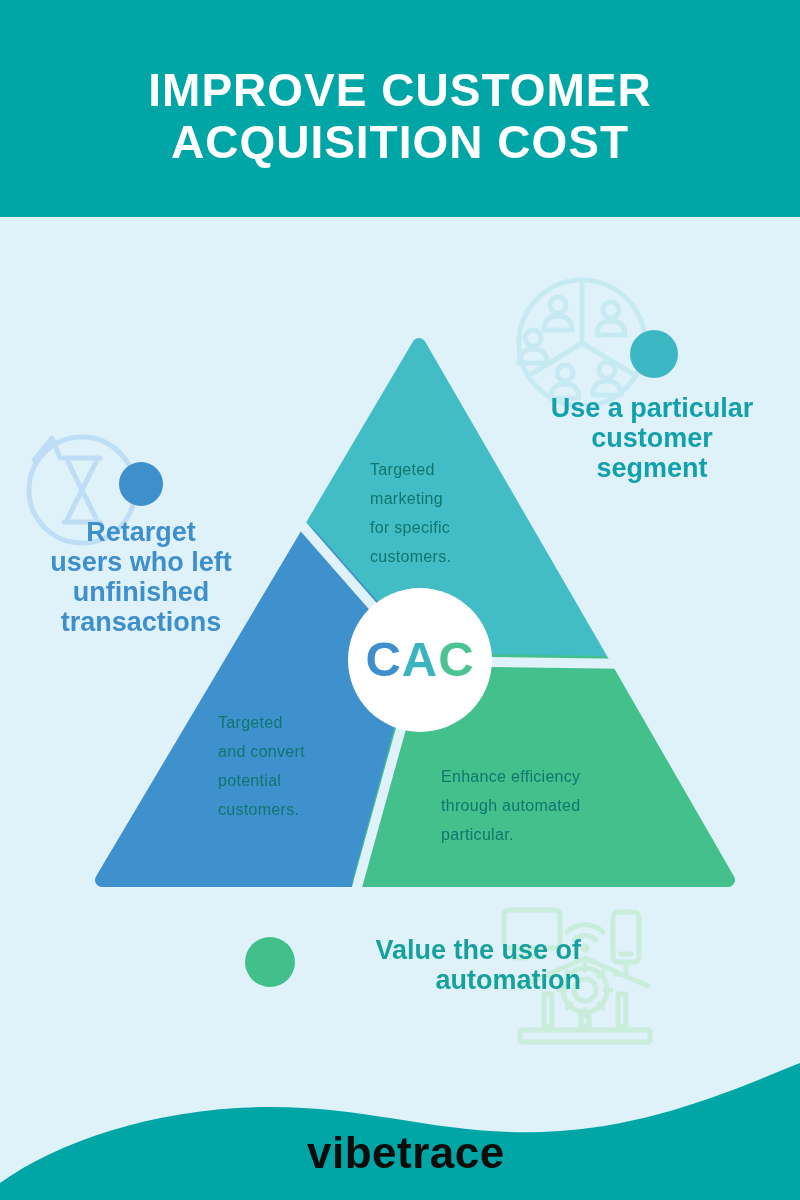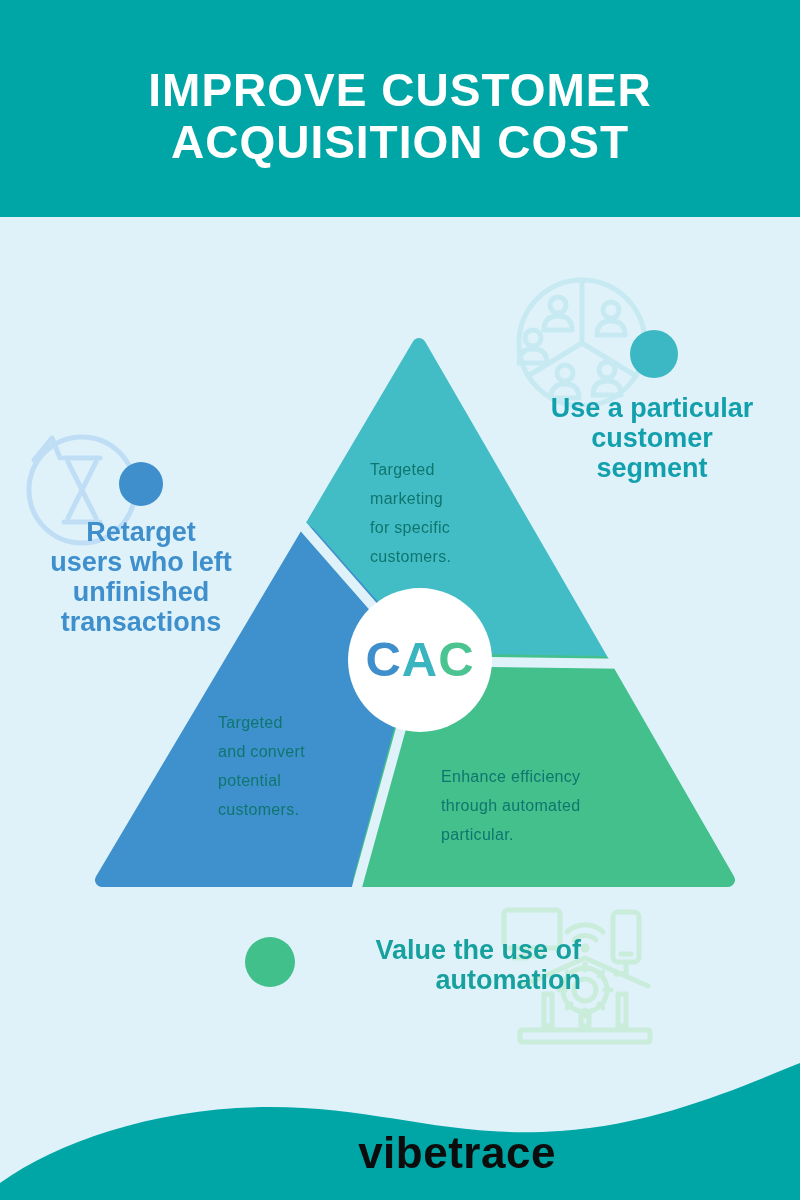--- a/index.html
+++ b/index.html
@@ -54,21 +54,21 @@
   .icon-segments{left:510px;top:272px;}
   .icon-retarget{left:20px;top:428px;}
   .icon-automation{left:492px;top:898px;}
   .icon-segments *,{fill:none;}
   .stk-teal{stroke:#c7e9f1;fill:none;stroke-width:5;stroke-linecap:round;stroke-linejoin:round;}
   .stk-blue{stroke:#bfdef5;fill:none;stroke-width:5;stroke-linecap:round;stroke-linejoin:round;}
   .stk-green{stroke:#c9ecdb;fill:none;stroke-width:5;stroke-linecap:round;stroke-linejoin:round;}
   .fil-green{fill:#c9ecdb;stroke:none;}
   .footer-wave{position:absolute;left:0;top:1055px;width:800px;height:145px;}
   .logo{
-    position:absolute;left:307px;top:1128px;width:300px;text-align:center;
+    position:absolute;left:307px;top:1128px;width:300px;text-align:left;
     font-size:44px;font-weight:bold;color:#0c0c0c;letter-spacing:.5px;
   }
 </style>
 </head>
 <body>
 
 <div class="banner">
   <h1 class="page-title">IMPROVE CUSTOMER
 ACQUISITION COST</h1>
 </div>

